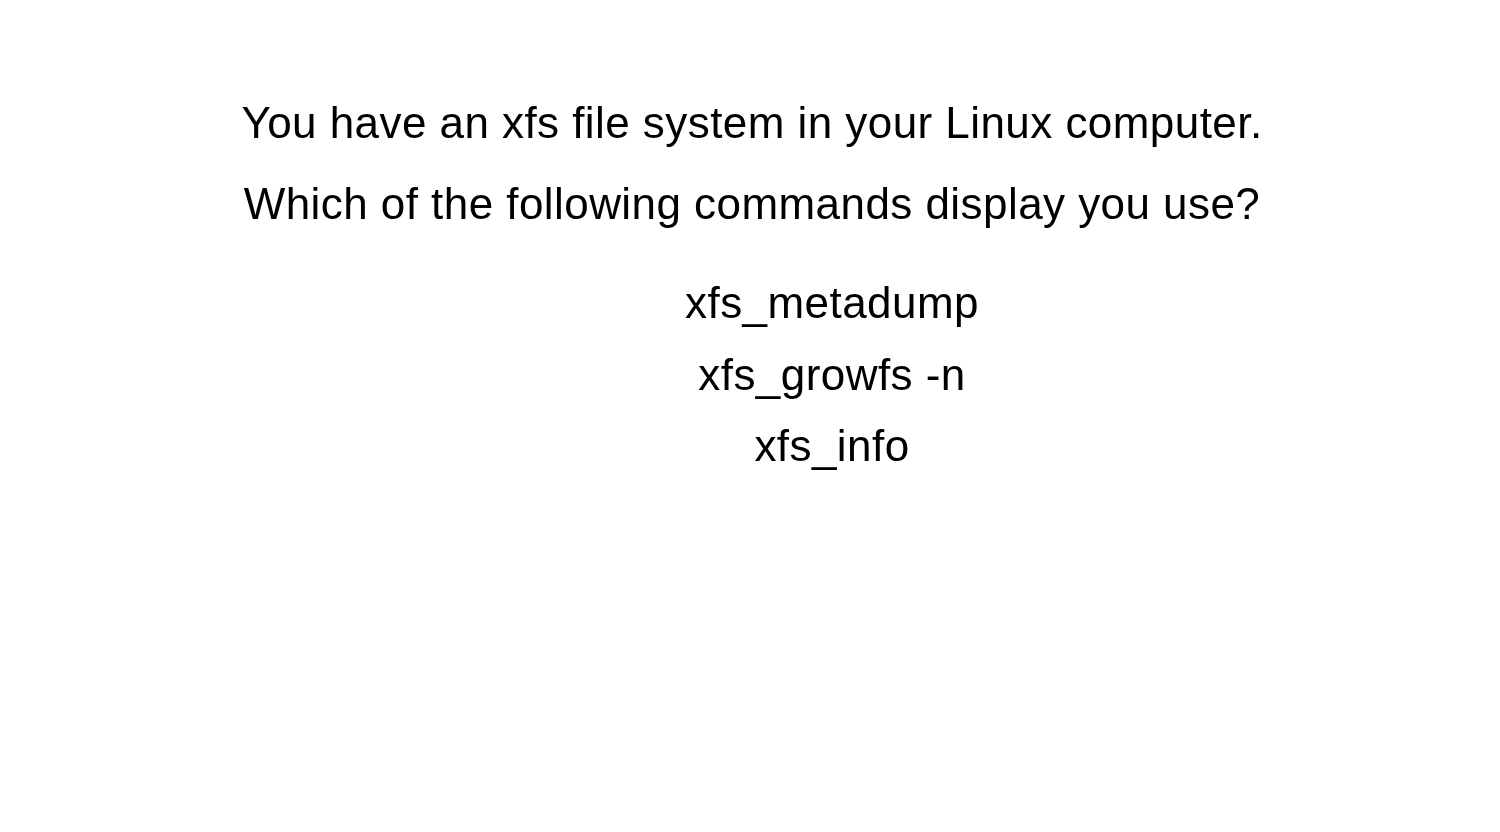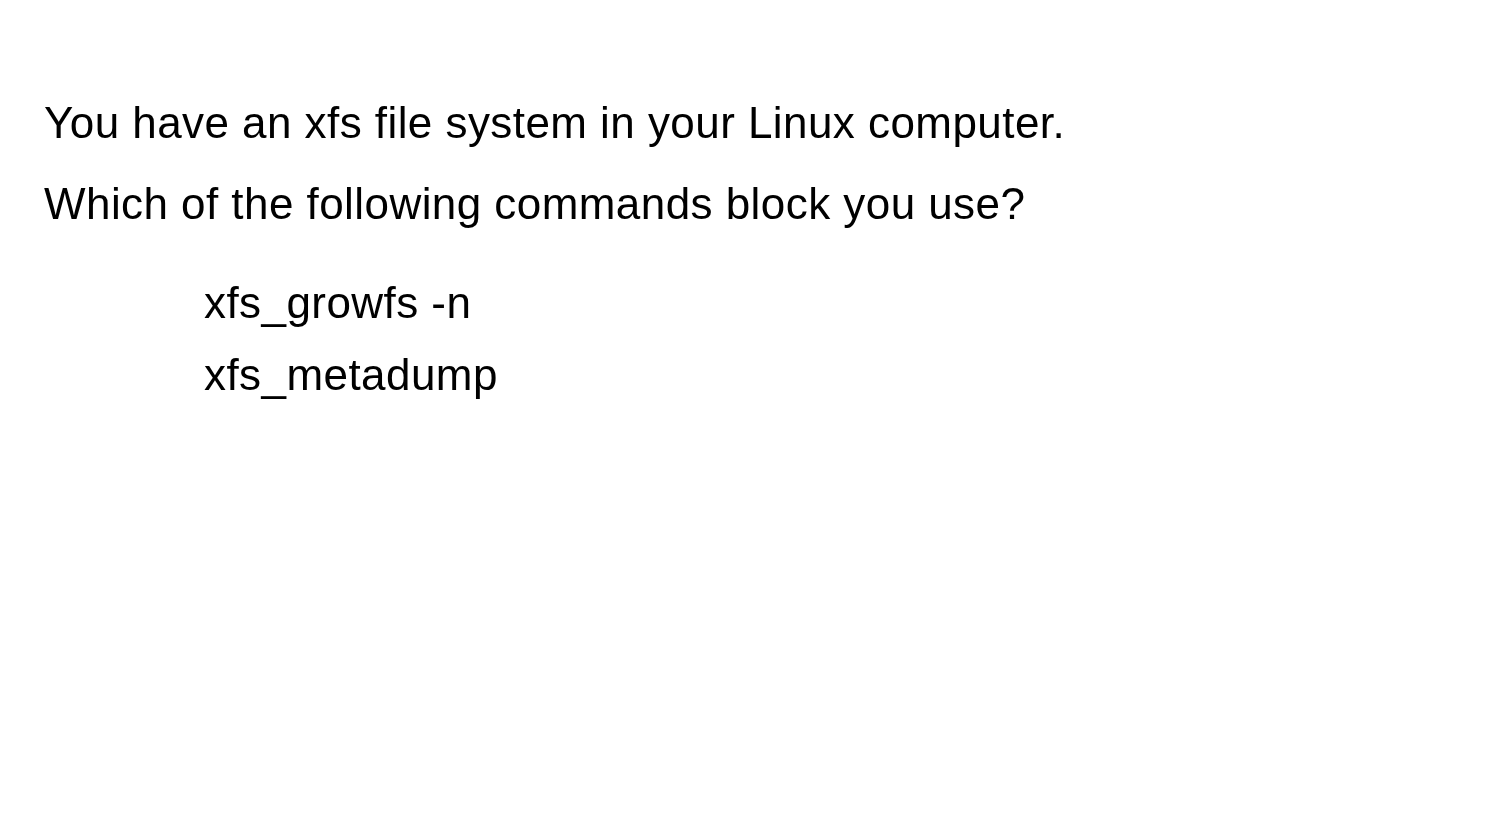--- a/index.html
+++ b/index.html
@@ -1,18 +1,19 @@
 <!DOCTYPE html>
 <html><head>
   <meta charset="utf-8">
   <style>
     * {
       margin: 1px;
       padding: 0;
       box-sizing: border-box;
+      text-align: center;
     }
     body {
       width: 1500px;
       height: 832px;
       background: #ffffff;
       font-family: -apple-system, BlinkMacSystemFont, "Segoe UI", Helvetica, Arial, sans-serif;
       color: #000000;
       padding: 80px 40px 40px 40px;
     }
     .question-text {
@@ -30,19 +31,20 @@
       line-height: 1.6;
       font-weight: 400;
       letter-spacing: 0.01em;
     }
   </style>
 </head>
 <body>
 
 <div class="question-text">
   <div>You have an xfs file system in your Linux computer.</div>
-  <div>Which of the following commands block you use?</div>
+  <div>Which of the following commands display you use?</div>
 </div>
 
 <div class="options-container">
+  <div class="option">xfs_metadump</div>
   <div class="option">xfs_growfs -n</div>
-  <div class="option">xfs_metadump</div>
+  <div class="option">xfs_info</div>
 </div>
 
 </body></html>

